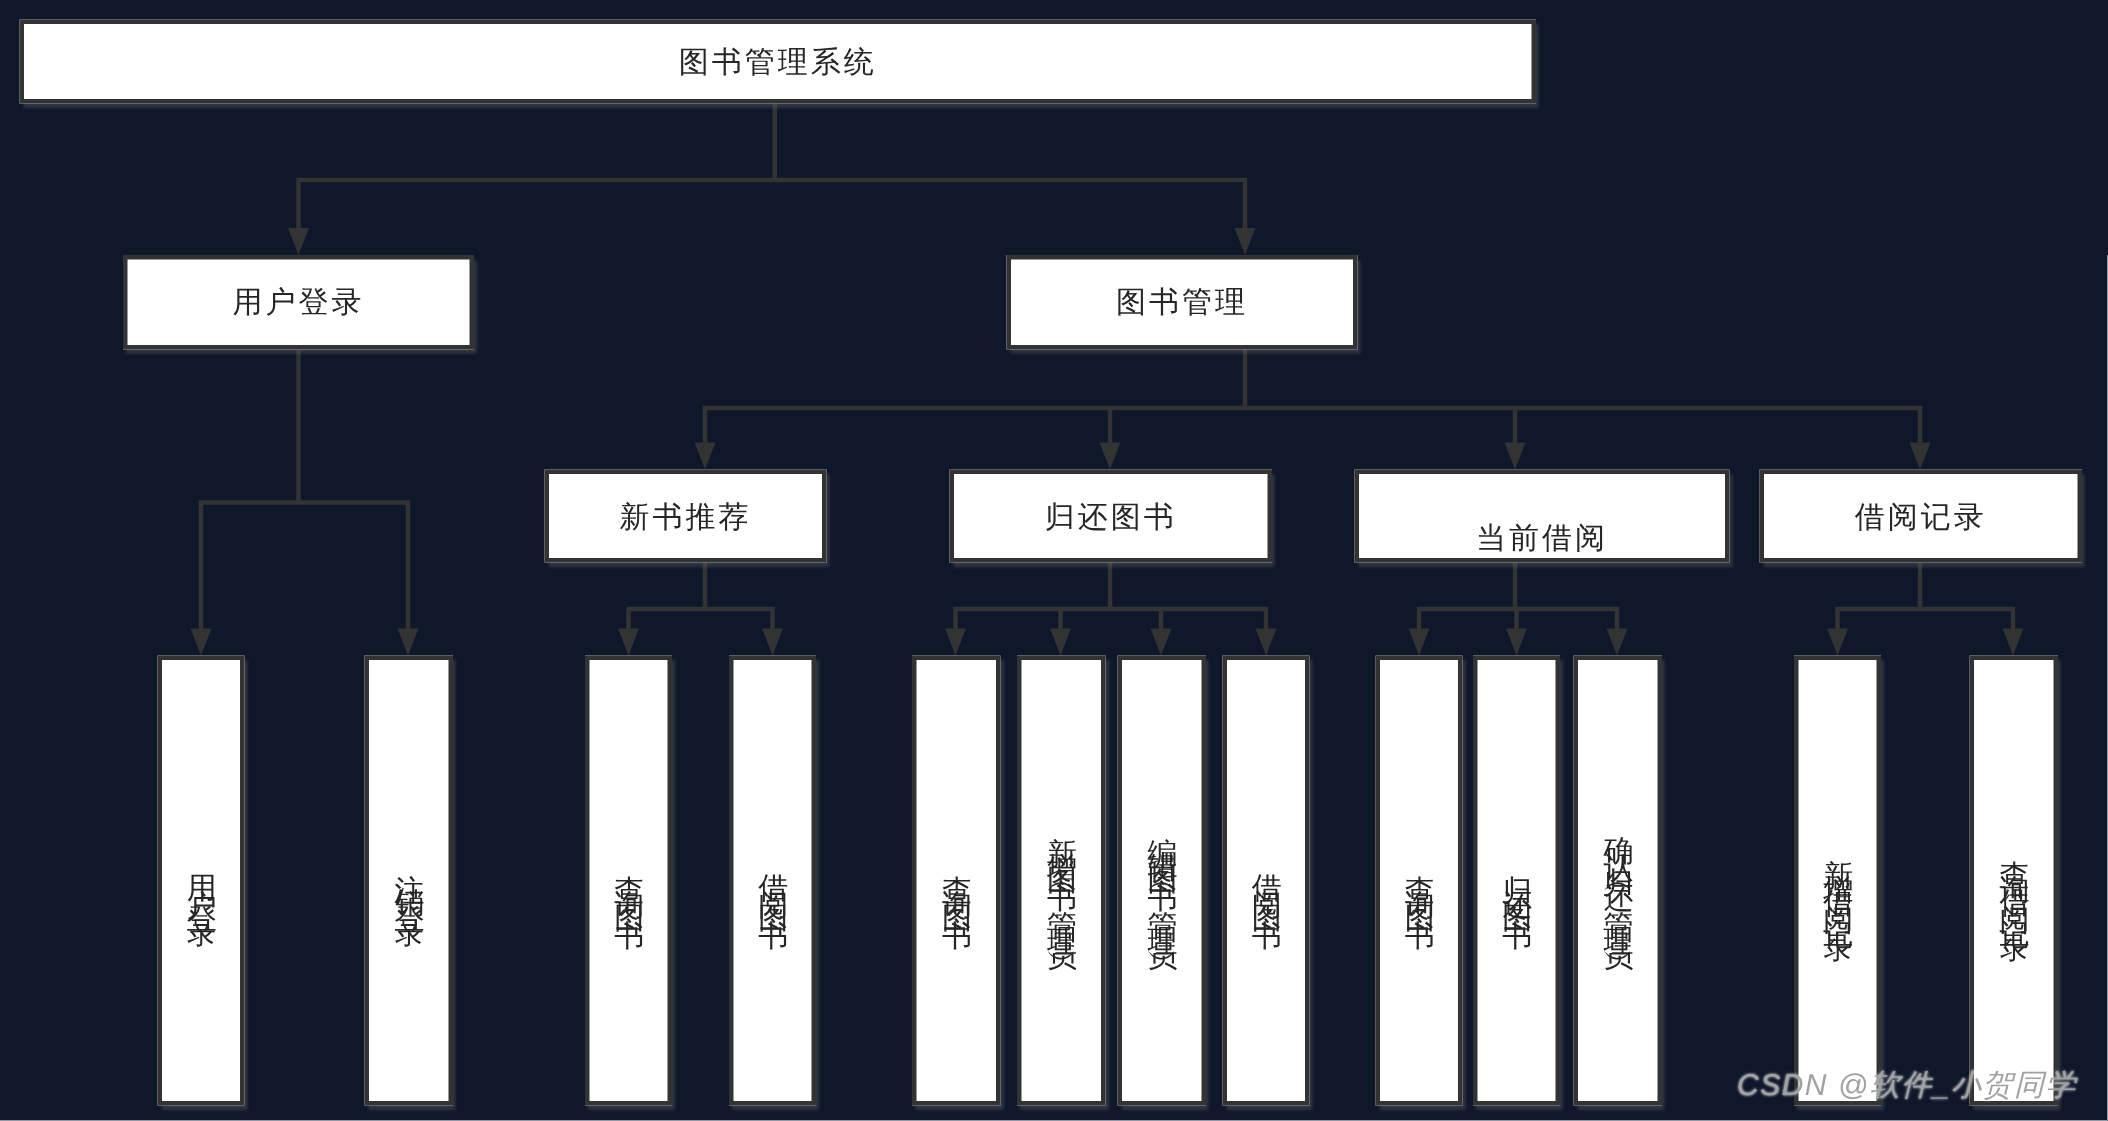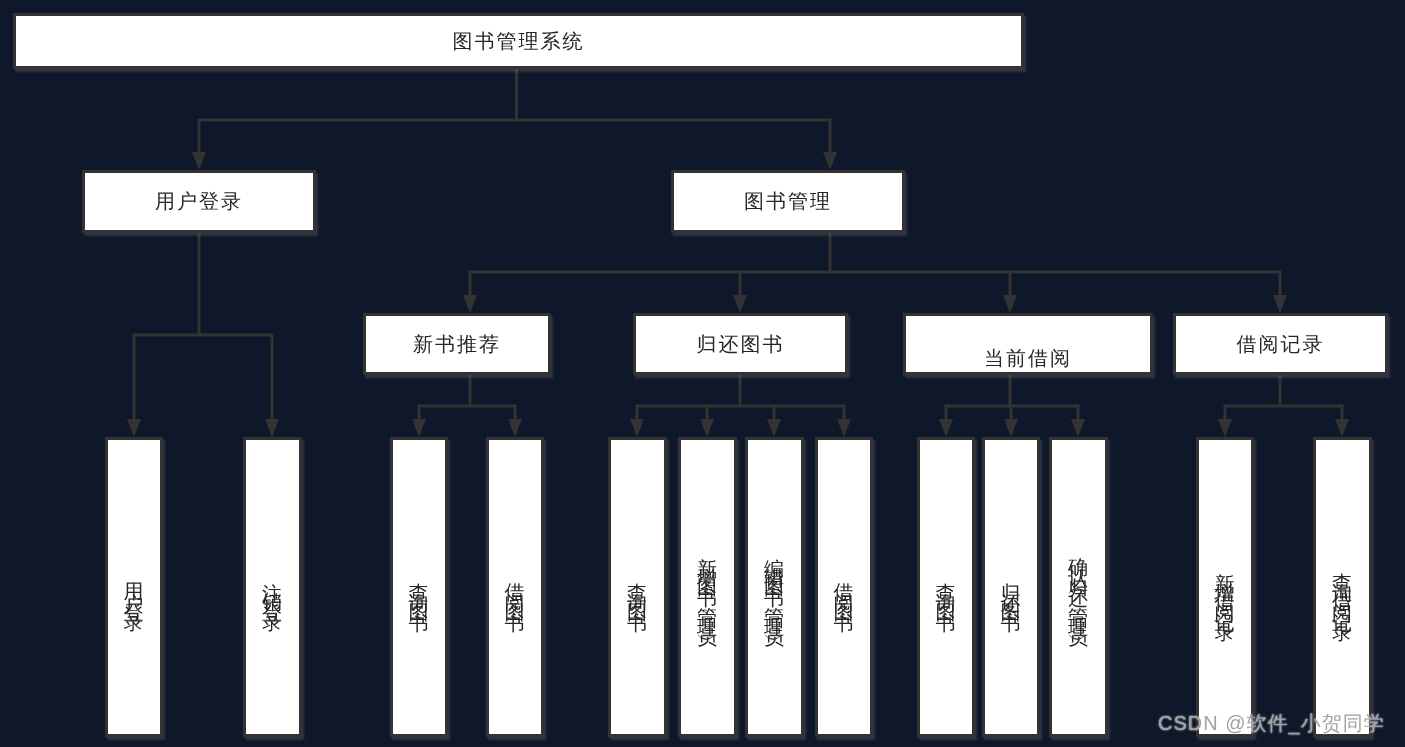--- a/index.html
+++ b/index.html
@@ -74,20 +74,21 @@
   #watermark {
     position: absolute;
     left: 1158px;
     top: 710px;
     font-size: 20px;
     letter-spacing: 1px;
     color: #a2a2a2;
     white-space: nowrap;
     z-index: 5;
     text-shadow: 0 0 2px #ffffff;
+    font-style: italic;
   }
 </style>
 </head>
 <body>
 
 <div id="canvas">
 
   <svg id="connector-layer" viewBox="0 0 1405 747" xmlns="http://www.w3.org/2000/svg">
     <g stroke="#333333" stroke-width="3" fill="none">
       <path d="M516.5 69 V120 M199 120 H830 M199 118.5 V156 M830 118.5 V156"></path>

